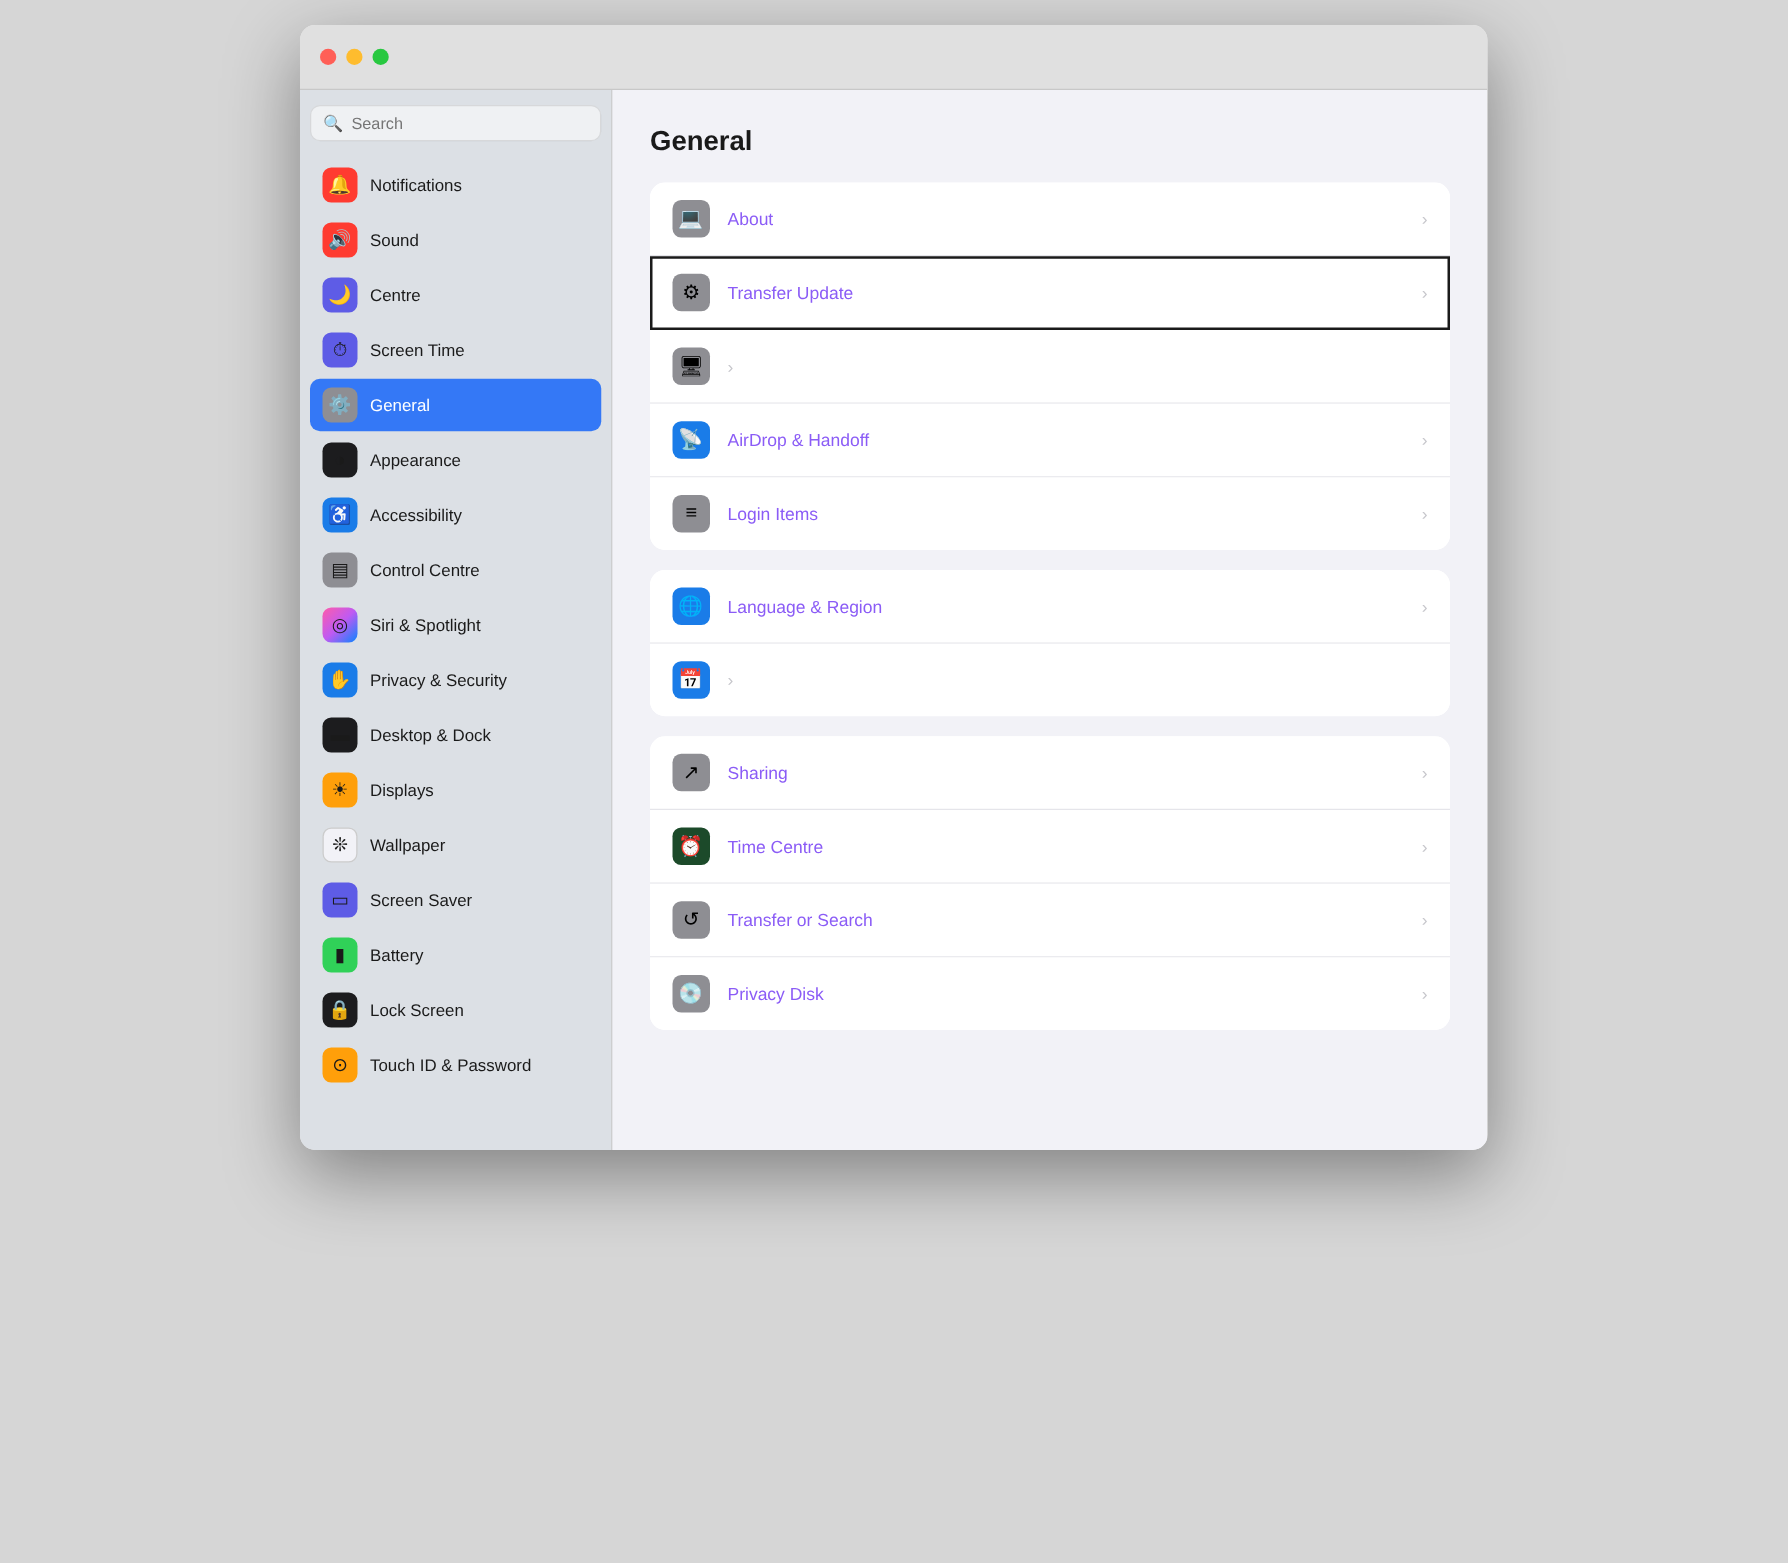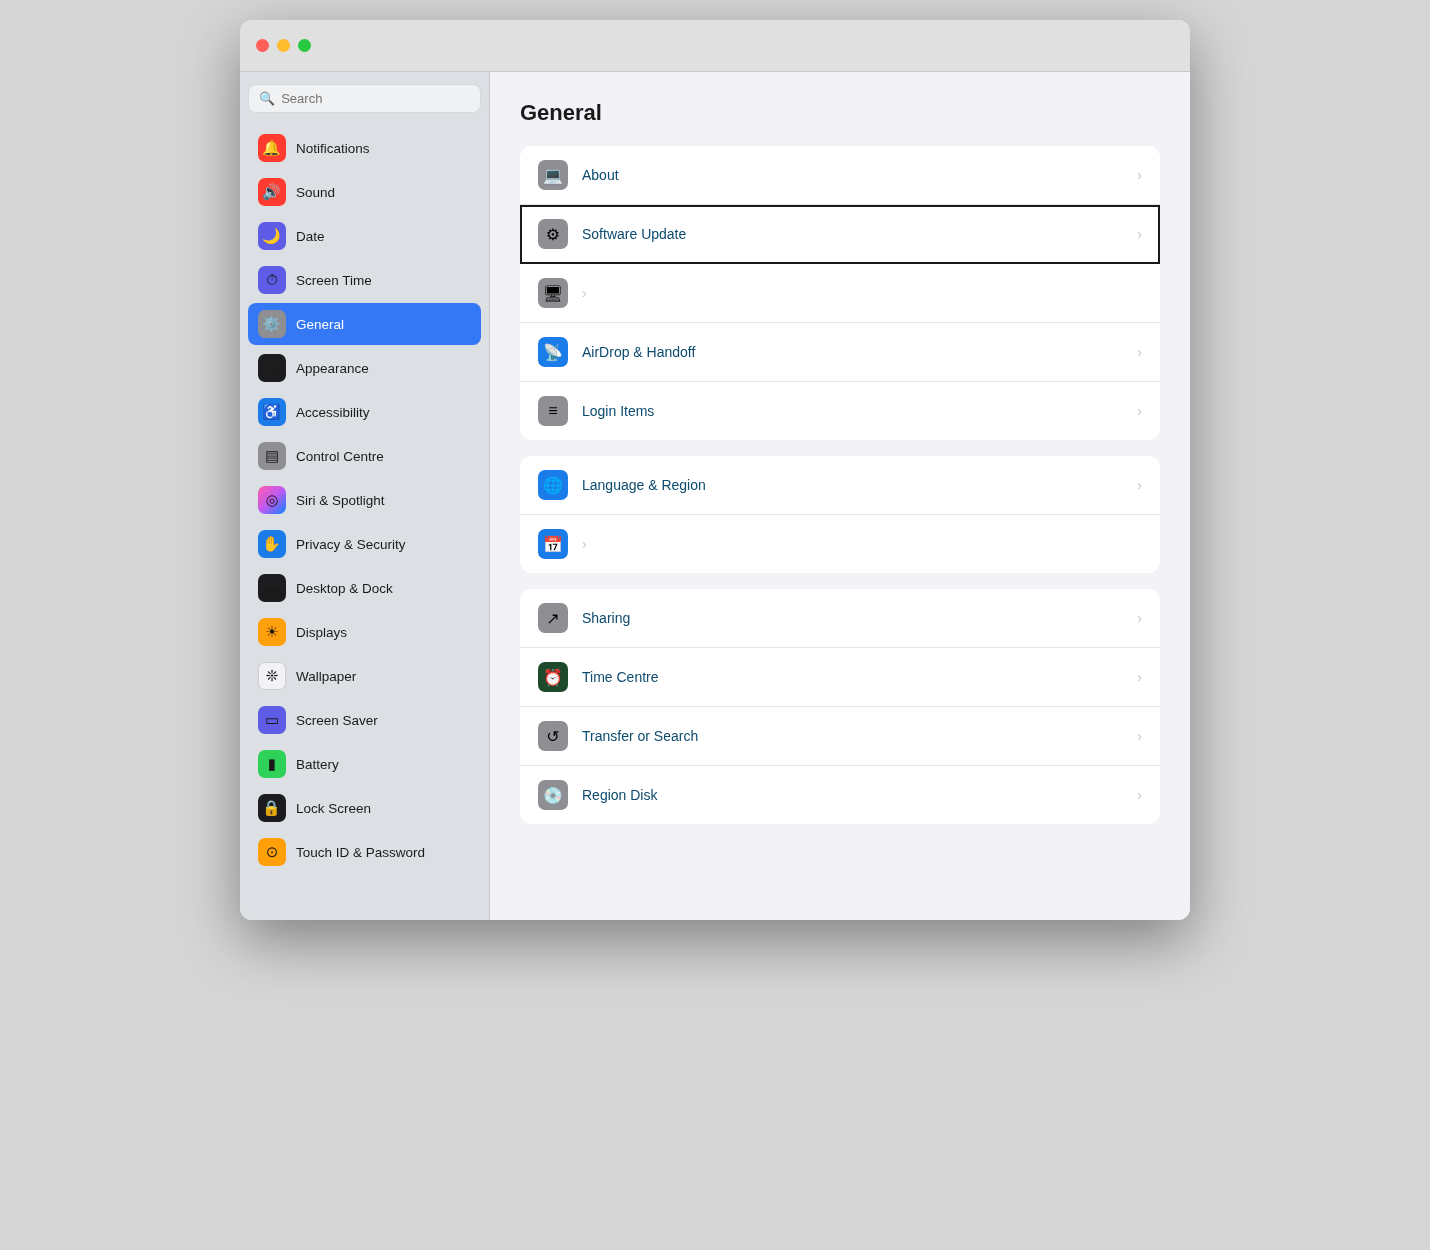--- a/index.html
+++ b/index.html
@@ -199,21 +199,21 @@
       display: flex;
       align-items: center;
       justify-content: center;
       margin-right: 14px;
       flex-shrink: 0;
       font-size: 16px;
     }
 
     .row-label {
       font-size: 14px;
-      color: #0c4a6e;
+      color: #8b5cf6;
       flex: 1;
     }
 
     .row-chevron {
       color: #c7c7cc;
       font-size: 14px;
     }
   </style>
 </head>
 <body>
@@ -241,21 +241,21 @@
           <div class="sidebar-item">
             <div class="sidebar-icon icon-notifications">🔔</div>
             <span class="item-label">Notifications</span>
           </div>
           <div class="sidebar-item">
             <div class="sidebar-icon icon-sound">🔊</div>
             <span class="item-label">Sound</span>
           </div>
           <div class="sidebar-item">
             <div class="sidebar-icon icon-focus">🌙</div>
-            <span class="item-label">Date</span>
+            <span class="item-label">Centre</span>
           </div>
           <div class="sidebar-item">
             <div class="sidebar-icon icon-screentime">⏱</div>
             <span class="item-label">Screen Time</span>
           </div>
           <div class="sidebar-item active">
             <div class="sidebar-icon icon-general">⚙️</div>
             <span class="item-label">General</span>
           </div>
           <div class="sidebar-item">
@@ -313,21 +313,21 @@
       <div class="page-title">General</div>
       <div id="content-sections">
           <div class="section">
             <div class="section-row">
               <div class="row-icon" style="background: rgb(142, 142, 147);">💻</div>
               <span class="row-label">About</span>
               <span class="row-chevron">›</span>
             </div>
             <div class="section-row selected">
               <div class="row-icon" style="background: rgb(142, 142, 147);">⚙</div>
-              <span class="row-label">Software Update</span>
+              <span class="row-label">Transfer Update</span>
               <span class="row-chevron">›</span>
             </div>
             <div class="section-row">
               <div class="row-icon" style="background: rgb(142, 142, 147);">🖥</div>
               <span class="row-chevron">›</span>
             </div>
             <div class="section-row">
               <div class="row-icon" style="background: rgb(26, 124, 232);">📡</div>
               <span class="row-label">AirDrop &amp; Handoff</span>
               <span class="row-chevron">›</span>
@@ -360,20 +360,20 @@
               <span class="row-label">Time Centre</span>
               <span class="row-chevron">›</span>
             </div>
             <div class="section-row">
               <div class="row-icon" style="background: rgb(142, 142, 147);">↺</div>
               <span class="row-label">Transfer or Search</span>
               <span class="row-chevron">›</span>
             </div>
             <div class="section-row">
               <div class="row-icon" style="background: rgb(142, 142, 147);">💿</div>
-              <span class="row-label">Region Disk</span>
+              <span class="row-label">Privacy Disk</span>
               <span class="row-chevron">›</span>
             </div>
           </div>
         </div>
     </div>
   </div>
 </div>
 
 </body></html>

